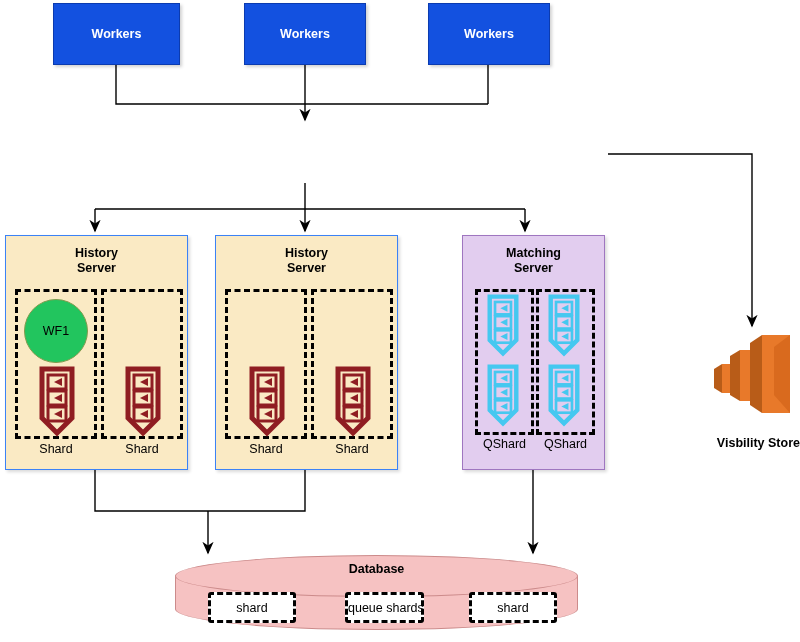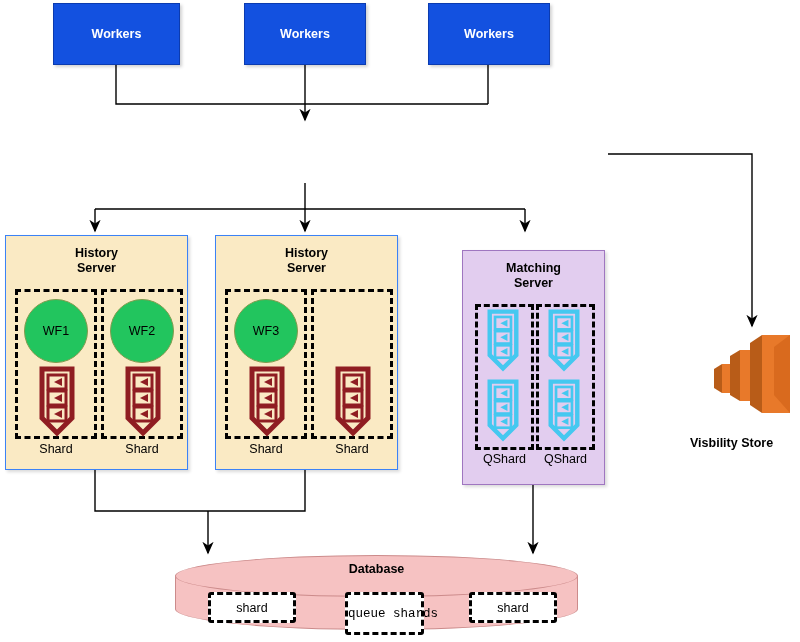--- a/index.html
+++ b/index.html
@@ -12,21 +12,21 @@
   .worker span{position:absolute;left:0;right:0;top:50%;transform:translateY(-50%);
     text-align:center;color:#ffffff;font-weight:bold;font-size:12.5px;}
 
   
   .frontend{background:#dbe6f7;border:1px solid #8aa4c8;box-shadow:2px 2px 3px rgba(0,0,0,.15);}
   .frontend span{position:absolute;left:0;right:0;top:50%;transform:translateY(-50%);
     text-align:center;color:#000;font-weight:bold;font-size:12.5px;}
 
   
   .server{border:1px solid #3b82f6;background:#faeac4;box-shadow:2px 2px 3px rgba(0,0,0,.15);}
-  .server.matching{background:#e2cdef;border:1px solid #9f76c0;margin-top:15px;}
+  .server.matching{background:#e2cdef;border:1px solid #9f76c0;}
   .server-title{position:absolute;left:0;right:0;top:10px;text-align:center;
     font-weight:bold;font-size:12.5px;color:#000;line-height:15px;}
 
   .shardbox{position:absolute;border:3px dashed #000;box-sizing:border-box;}
   .shardlabel{position:absolute;text-align:center;font-size:12.5px;color:#000;}
 
   .wf{position:absolute;border-radius:50%;background:#22c55e;border:1px solid #7f9c4e;
       box-sizing:border-box;}
   .wf span{position:absolute;left:0;right:0;top:50%;transform:translateY(-50%);
     text-align:center;font-size:12.5px;color:#000;}
@@ -37,21 +37,21 @@
   .db-top{position:absolute;background:#f6c2c2;border:1px solid #cc8b8b;border-radius:50%;
      box-sizing:border-box;}
   .db-bot{position:absolute;background:#f6c2c2;border:1px solid #cc8b8b;border-radius:50%;
      box-sizing:border-box;}
   .db-title{position:absolute;left:0;right:0;text-align:center;font-weight:bold;font-size:12.5px;color:#000;}
   .dbshard{position:absolute;background:#ffffff;border:3px dashed #000;border-radius:3px;
      box-sizing:border-box;}
   .dbshard span{position:absolute;left:0;right:0;top:50%;transform:translateY(-50%);
      text-align:center;font-size:12.5px;color:#000;white-space:nowrap;}
 
-  .vis-label{position:absolute;left:0;right:4px;text-align:left;font-weight:bold;font-size:12.5px;color:#000;}
+  .vis-label{position:absolute;left:0;right:4px;text-align:right;font-weight:bold;font-size:12.5px;color:#000;}
   svg.icon{position:absolute;overflow:visible;}
 </style>
 </head>
 <body>
 
 <div id="canvas">
 
   <svg class="icon" style="left:0;top:0;width:800px;height:642px;">
     <defs>
       <marker id="ar" markerWidth="10" markerHeight="8" refX="8" refY="4" orient="auto">
@@ -106,45 +106,39 @@
       <rect x="9" y="9" width="18" height="14" fill="none" stroke="#8f1d22" stroke-width="3"></rect>
       <path d="M23,12 L15,16 L23,20 Z" fill="#8f1d22"></path>
       <rect x="9" y="25" width="18" height="14" fill="none" stroke="#8f1d22" stroke-width="3"></rect>
       <path d="M23,28 L15,32 L23,36 Z" fill="#8f1d22"></path>
       <rect x="9" y="41" width="18" height="14" fill="none" stroke="#8f1d22" stroke-width="3"></rect>
       <path d="M23,44 L15,48 L23,52 Z" fill="#8f1d22"></path>
     </svg>
     <div class="shardlabel" style="left:9px;top:206px;width:82px;">Shard</div>
 
     <div class="shardbox" style="left:95px;top:53px;width:82px;height:150px;"></div>
-    <div class="wf" style="left:104px;top:63px;width:64px;height:64px;">
-      <span>WF2</span>
-    </div>
     <svg class="icon" style="left:119px;top:130px;width:36px;height:70px;" viewBox="0 0 36 70">
       <path d="M3,3 H33 V52 L18,67 L3,52 Z" fill="none" stroke="#8f1d22" stroke-width="5"></path>
       <rect x="9" y="9" width="18" height="14" fill="none" stroke="#8f1d22" stroke-width="3"></rect>
       <path d="M23,12 L15,16 L23,20 Z" fill="#8f1d22"></path>
       <rect x="9" y="25" width="18" height="14" fill="none" stroke="#8f1d22" stroke-width="3"></rect>
       <path d="M23,28 L15,32 L23,36 Z" fill="#8f1d22"></path>
       <rect x="9" y="41" width="18" height="14" fill="none" stroke="#8f1d22" stroke-width="3"></rect>
       <path d="M23,44 L15,48 L23,52 Z" fill="#8f1d22"></path>
     </svg>
     <div class="shardlabel" style="left:95px;top:206px;width:82px;">Shard</div>
   </div>
 
   <div class="node server" style="left:215px;top:235px;width:183px;height:235px;">
     <div class="server-title">
       <div>History</div>
       <div>Server</div>
     </div>
 
     <div class="shardbox" style="left:9px;top:53px;width:82px;height:150px;"></div>
-    <div class="wf" style="left:18px;top:63px;width:64px;height:64px;">
-      <span>WF3</span>
-    </div>
     <svg class="icon" style="left:33px;top:130px;width:36px;height:70px;" viewBox="0 0 36 70">
       <path d="M3,3 H33 V52 L18,67 L3,52 Z" fill="none" stroke="#8f1d22" stroke-width="5"></path>
       <rect x="9" y="9" width="18" height="14" fill="none" stroke="#8f1d22" stroke-width="3"></rect>
       <path d="M23,12 L15,16 L23,20 Z" fill="#8f1d22"></path>
       <rect x="9" y="25" width="18" height="14" fill="none" stroke="#8f1d22" stroke-width="3"></rect>
       <path d="M23,28 L15,32 L23,36 Z" fill="#8f1d22"></path>
       <rect x="9" y="41" width="18" height="14" fill="none" stroke="#8f1d22" stroke-width="3"></rect>
       <path d="M23,44 L15,48 L23,52 Z" fill="#8f1d22"></path>
     </svg>
     <div class="shardlabel" style="left:9px;top:206px;width:82px;">Shard</div>
@@ -224,20 +218,20 @@
   <div class="vis-label" style="left:690px;top:436px;width:110px;">Visbility Store</div>
 
   <div class="db-bot" style="left:175px;top:588px;width:403px;height:42px;"></div>
   <div class="db-body" style="left:175px;top:576px;width:403px;height:33px;"></div>
   <div class="db-top" style="left:175px;top:555px;width:403px;height:42px;"></div>
   <div class="db-title" style="left:175px;top:562px;width:403px;">Database</div>
 
   <div class="dbshard" style="left:208px;top:592px;width:88px;height:31px;">
     <span>shard</span>
   </div>
-  <div class="dbshard" style="left:345px;top:592px;width:79px;height:43px;font-family:Liberation Mono, monospace;">
+  <div class="dbshard" style="left:345px;top:592px;width:79px;height:31px;">
     <span>queue shards</span>
   </div>
   <div class="dbshard" style="left:469px;top:592px;width:88px;height:31px;">
     <span>shard</span>
   </div>
 
 </div>
 
 </body></html>

